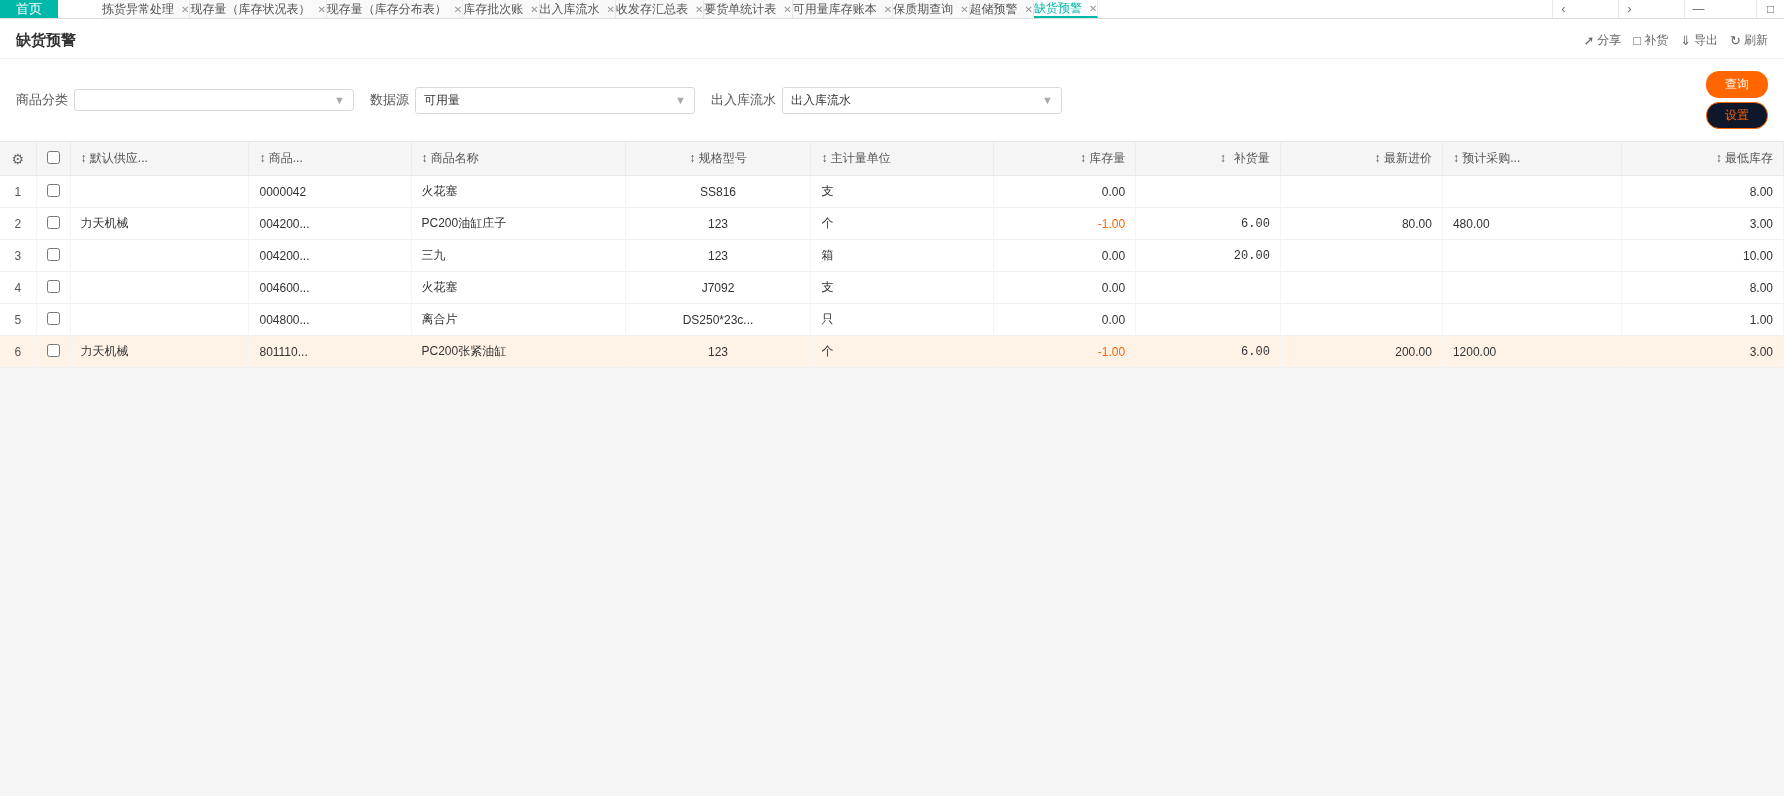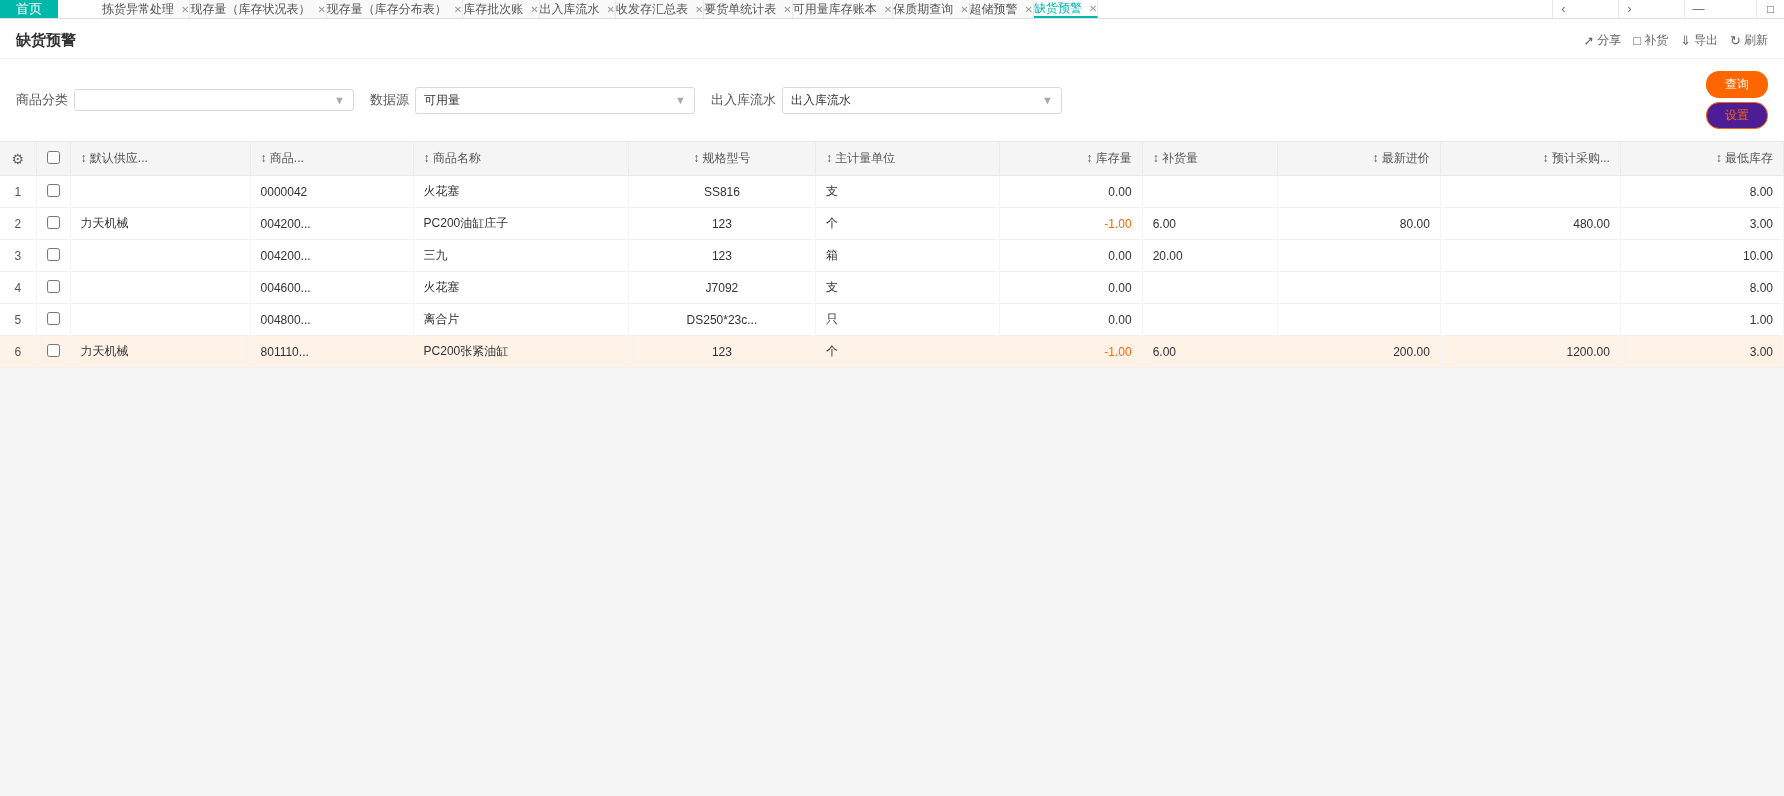--- a/index.html
+++ b/index.html
@@ -159,21 +159,21 @@
     .btn-query {
       background: #f60;
       color: #fff;
       border: none;
       padding: 5px 18px;
       border-radius: 13px;
       cursor: pointer;
       font-size: 12px;
     }
     .btn-setting {
-      background: #4c1d95;
+      background: #0f172a;
       color: #f60;
       border: 1px solid #f60;
       padding: 4px 18px;
       border-radius: 13px;
       cursor: pointer;
       font-size: 12px;
     }
 
     
     .table-container {
@@ -219,23 +219,23 @@
     .col-checkbox {
       width: 30px;
       text-align: center;
     }
     .col-supplier { min-width: 70px; }
     .col-code { min-width: 80px; }
     .col-name { min-width: 100px; }
     .col-spec { min-width: 80px; text-align: center; }
     .col-unit { min-width: 70px; }
     .col-stock { min-width: 70px; text-align: right; }
-    .col-replenish { min-width: 60px; text-align: left; }
+    .col-replenish { min-width: 60px; text-align: right; font-family: Liberation Mono, monospace; }
     .col-price { min-width: 80px; text-align: right; }
-    .col-forecast { min-width: 80px; text-align: right; }
+    .col-forecast { min-width: 80px; }
     .col-minstock { min-width: 80px; text-align: right; }
 
     
     .gear-th {
       width: 36px;
       text-align: center;
     }
     .gear-icon {
       cursor: pointer;
       color: #666;

